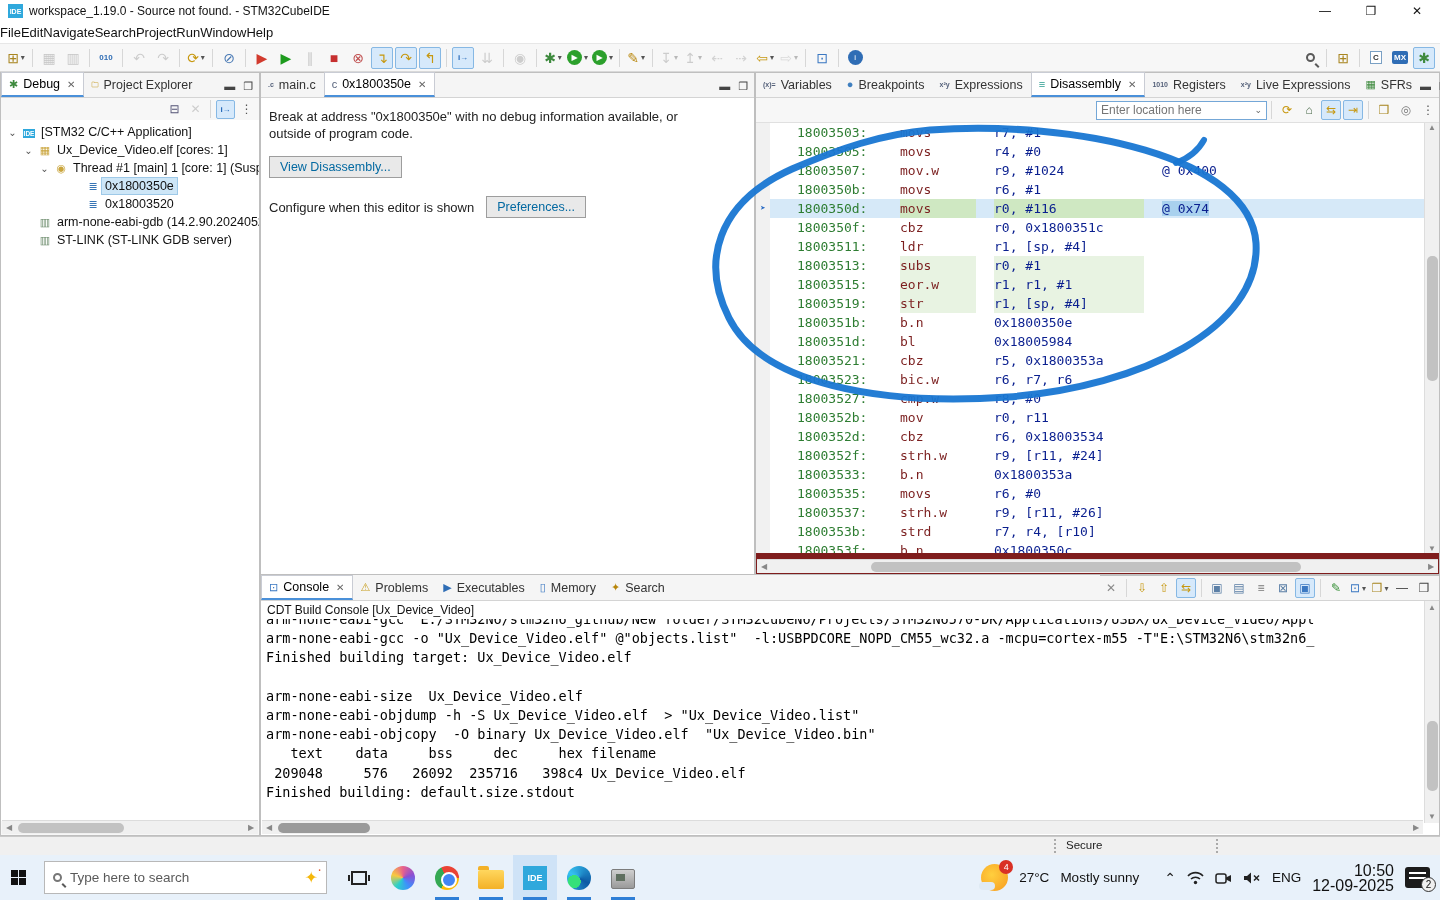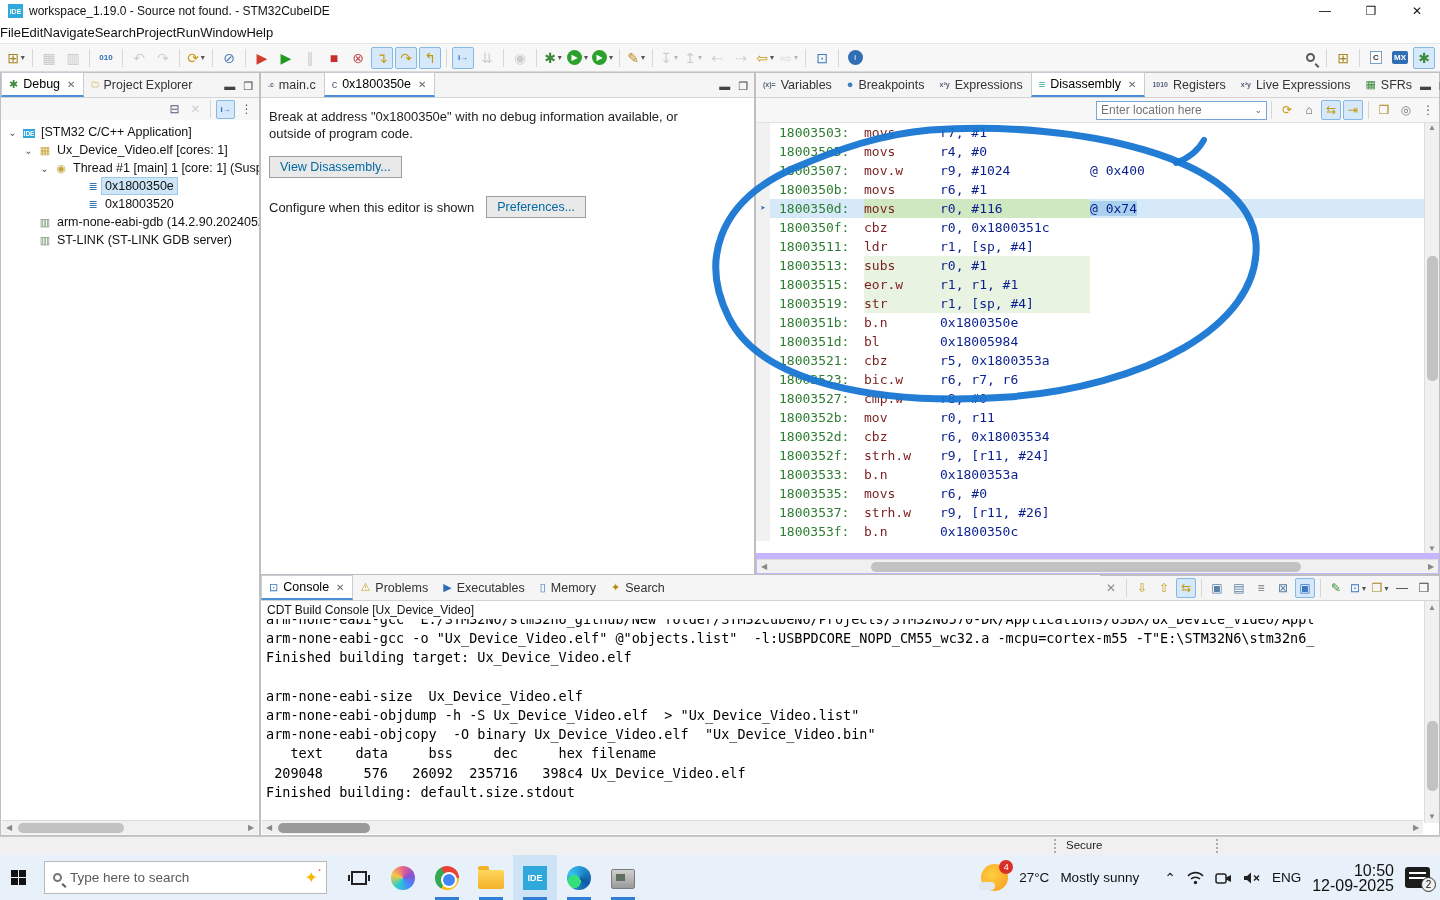--- a/index.html
+++ b/index.html
@@ -24,21 +24,21 @@
   .tsep { width:1px; height:18px; background:#d7d7d7; margin:0 4px; }
   .tspring { flex:1; }
   .mag { width:9px; height:9px; border:2px solid #5a5a5a; border-radius:50%; position:relative; display:inline-block; }
   .mag::after { content:""; position:absolute; width:2px; height:5px; background:#5a5a5a; left:8px; top:8px; transform:rotate(-45deg); }
 
   
   #workbench { position:absolute; left:0; top:72px; width:1440px; height:764px; background:#f0f0f0; }
   .panel { position:absolute; background:#f7f7f7; border:1px solid #bfbfbf; }
   #left-panel   { left:0;   top:0;   width:260px;  height:764px; }
   #editor-panel { left:260px; top:0; width:495px;  height:503px; background:#fff; }
-  #right-panel  { left:755px; top:0; width:685px;  height:503px; background:#c4b5fd; }
+  #right-panel  { left:755px; top:0; width:685px;  height:503px; background:#7f1d1d; }
   #console-panel{ left:260px; top:503px; width:1180px; height:261px; background:#fff; }
 
   .tabbar { height:25px; background:#f5f5f5; border-bottom:1px solid #d4d4d4; display:flex; align-items:flex-end; font-size:12.5px; color:#333; }
   .tab { display:flex; align-items:center; gap:5px; padding:4px 8px 4px 7px; height:25px; white-space:nowrap; }
   .tab.active { background:#fff; border:1px solid #c9ccd4; border-bottom:2px solid #4a90d9; color:#000; }
   .tab .close { font-size:10px; color:#666; margin-left:2px; }
   .ticon { font-size:11px; line-height:11px; }
   .ticon.txt { font-size:7px; font-weight:bold; line-height:7px; }
   .panel-btns { margin-left:auto; display:flex; gap:8px; padding:0 6px 4px 0; color:#444; font-size:11px; }
 
@@ -66,21 +66,21 @@
   .push-btn { display:inline-block; margin-top:14px; background:#e9e9e9; border:1px solid #9d9d9d; padding:3px 10px; font-size:12.5px; color:#0369a1; }
   .cfg-row { margin-top:18px; display:flex; align-items:center; gap:12px; }
   .cfg-row .push-btn { margin-top:0; }
 
   
   #disasm-toolbar { height:25px; background:#f7f7f7; border-bottom:1px solid #e0e0e0; display:flex; align-items:center; padding-left:340px; }
   #location-combo { width:178px; height:19px; border:1px solid #74a7d7; background:#fff; color:#757575; font-size:12px; display:flex; align-items:center; padding:0 4px; }
   #location-combo .chev { margin-left:auto; color:#666; font-size:9px; }
   #disasm-toolbar .tbi { height:20px; min-width:20px; font-size:12px; }
   #disasm-list { position:relative; height:430px; overflow:hidden; background:#fff; }
-  .drow { display:flex; height:19px; font-family:"DejaVu Sans Mono",monospace; font-size:13px; line-height:19px; white-space:pre; }
+  .drow { display:flex; height:19px; font-family:"DejaVu Sans Mono",monospace; font-size:13px; line-height:19px; white-space:pre;gap:18px; }
   .dgut { width:14px; background:#f1f1f1; flex:none; font-size:9px; color:#2a6bc4; text-align:center; line-height:18px; }
   .daddr { width:94px; color:#2e7d32; flex:none; padding-left:9px; }
   .dmn { width:76px; color:#7b1f1f; flex:none; }
   .dops { width:150px; color:#0a1f8f; flex:none; }
   .dcm { color:#0a1f8f; }
   .drow.current { background:#d6e9f8; }
   .drow.current .dmn, .drow.current .dops { background:#cfe8c2; }
   .drow.current .dcm .inner { background:#a9d1ee; }
   .drow.tinted .dmn, .drow.tinted .dops { background:#e8f3e2; }
 
@@ -480,20 +480,21 @@
         <div class="drow"><span class="dgut"></span><span class="daddr">1800351d:</span><span class="dmn">bl</span><span class="dops">0x18005984</span></div>
         <div class="drow"><span class="dgut"></span><span class="daddr">18003521:</span><span class="dmn">cbz</span><span class="dops">r5, 0x1800353a</span></div>
         <div class="drow"><span class="dgut"></span><span class="daddr">18003523:</span><span class="dmn">bic.w</span><span class="dops">r6, r7, r6</span></div>
         <div class="drow"><span class="dgut"></span><span class="daddr">18003527:</span><span class="dmn">cmp.w</span><span class="dops">r8, #0</span></div>
         <div class="drow"><span class="dgut"></span><span class="daddr">1800352b:</span><span class="dmn">mov</span><span class="dops">r0, r11</span></div>
         <div class="drow"><span class="dgut"></span><span class="daddr">1800352d:</span><span class="dmn">cbz</span><span class="dops">r6, 0x18003534</span></div>
         <div class="drow"><span class="dgut"></span><span class="daddr">1800352f:</span><span class="dmn">strh.w</span><span class="dops">r9, [r11, #24]</span></div>
         <div class="drow"><span class="dgut"></span><span class="daddr">18003533:</span><span class="dmn">b.n</span><span class="dops">0x1800353a</span></div>
         <div class="drow"><span class="dgut"></span><span class="daddr">18003535:</span><span class="dmn">movs</span><span class="dops">r6, #0</span></div>
         <div class="drow"><span class="dgut"></span><span class="daddr">18003537:</span><span class="dmn">strh.w</span><span class="dops">r9, [r11, #26]</span></div>
+        <div class="drow"><span class="dgut"></span><span class="daddr">1800353b:</span><span class="dmn">strd</span><span class="dops">r7, r4, [r10]</span></div>
         <div class="drow"><span class="dgut"></span><span class="daddr">1800353f:</span><span class="dmn">b.n</span><span class="dops">0x1800350c</span></div>
       </div>
     <div class="vscroll" style="top:50px;height:430px">
       <span style="position:absolute;top:0;left:3px;font-size:8px;color:#888">▲</span>
       <span class="vthumb" style="top:133px;height:125px"></span>
       <span style="position:absolute;bottom:0;left:3px;font-size:8px;color:#888">▼</span>
     </div>
     <div class="hscroll">
       <span class="sarrow">◀</span>
       <span class="hthumb" style="width:430px;margin-left:100px"></span>

